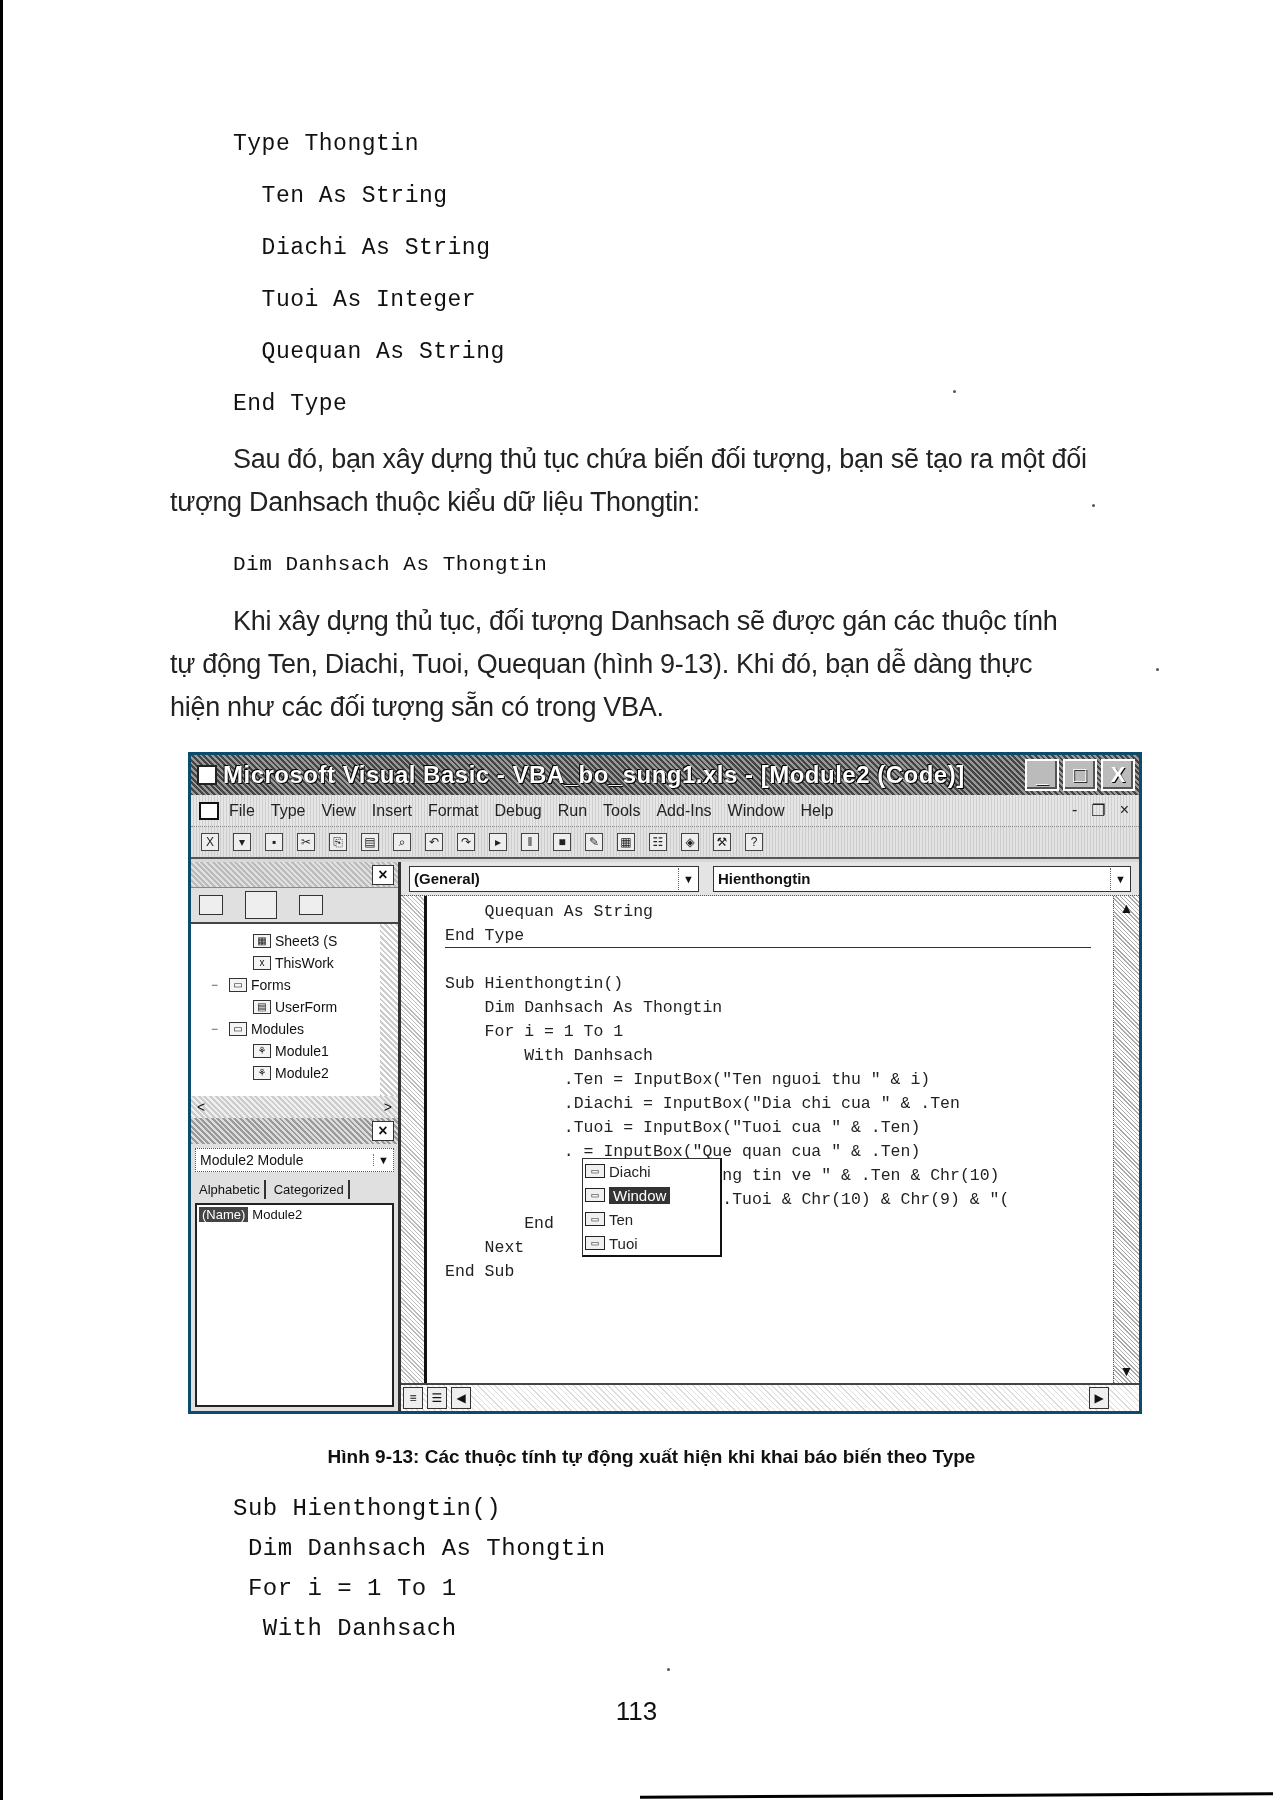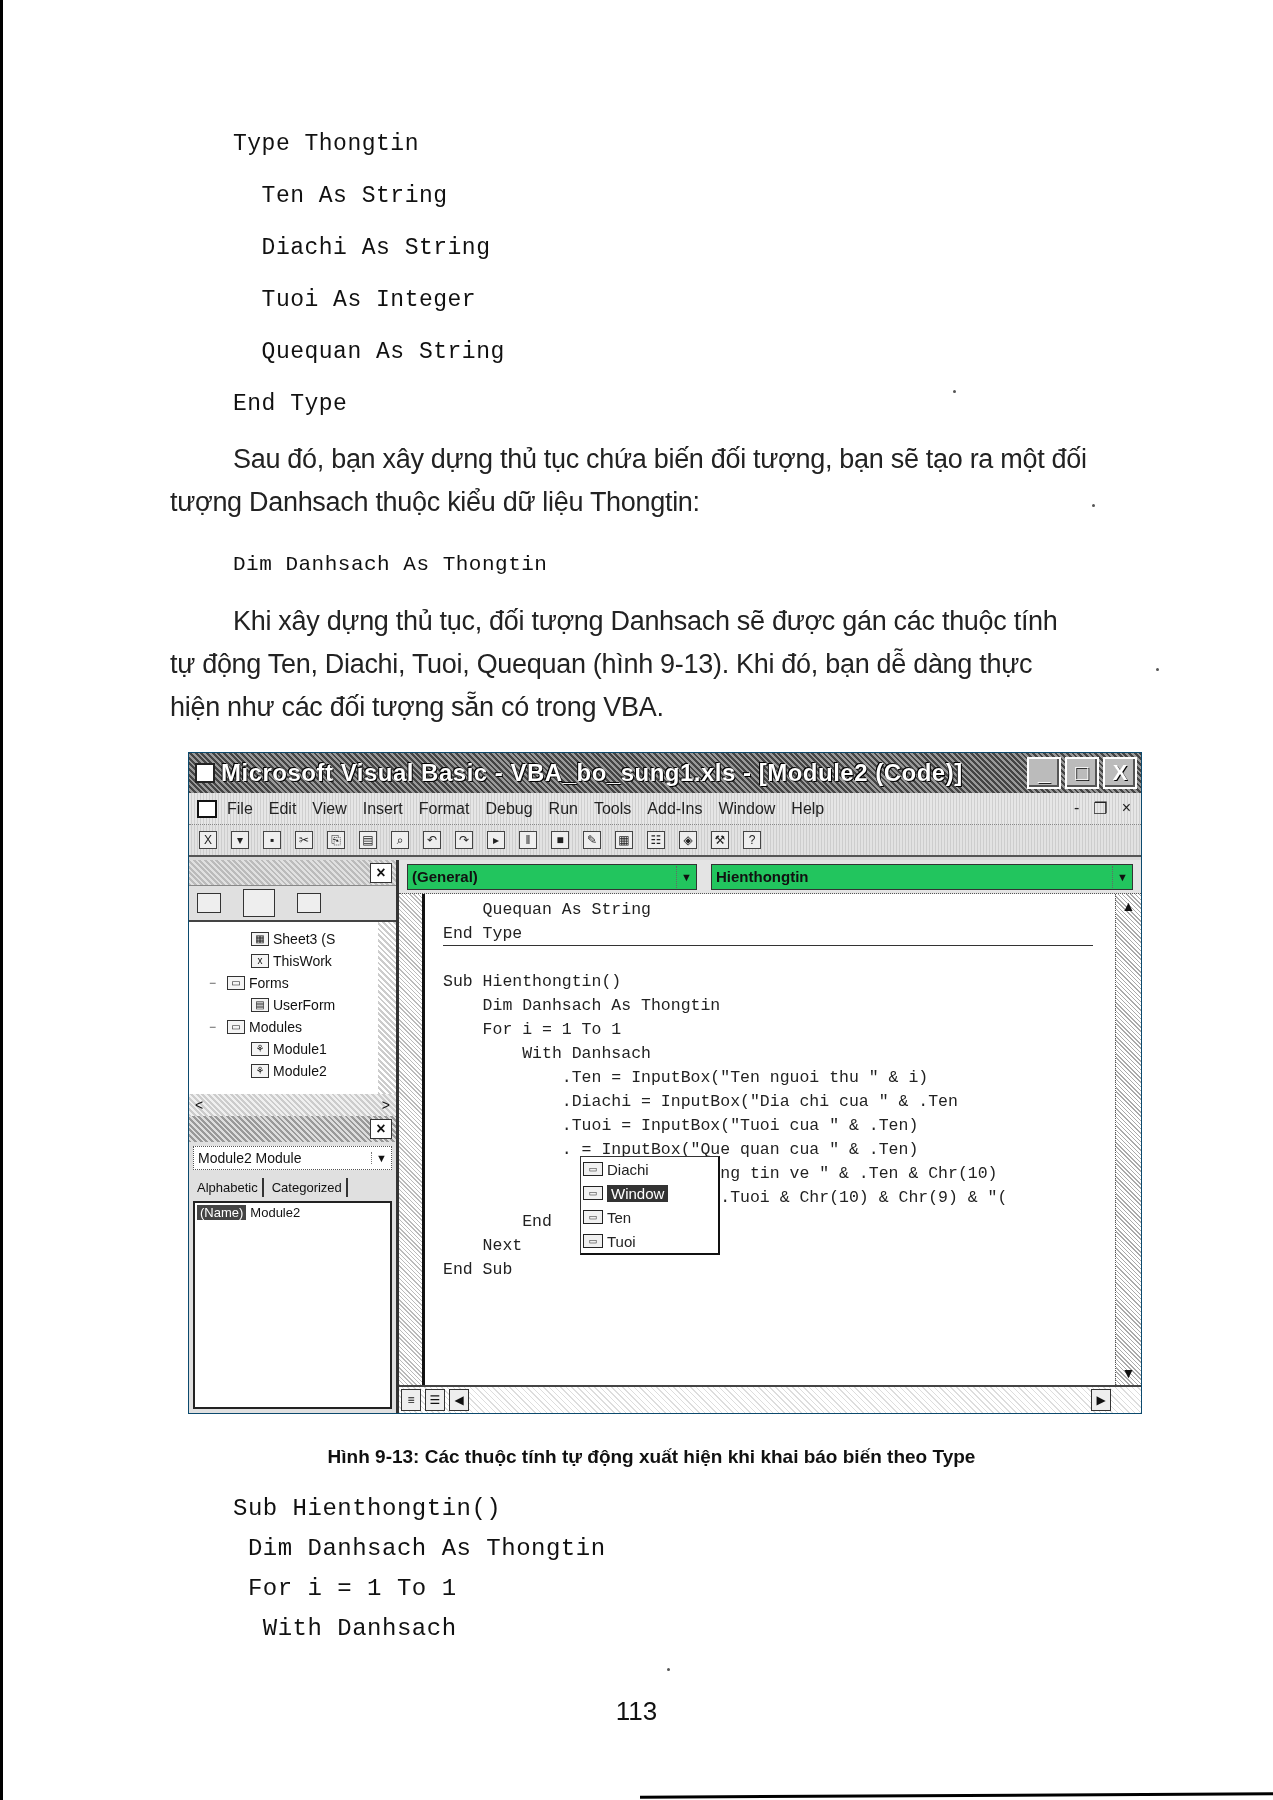--- a/index.html
+++ b/index.html
@@ -7,21 +7,21 @@
     body { position: relative; font-family: "Liberation Sans", sans-serif; color: #111; }
 
     .left-edge { position: absolute; left: 0; top: 0; width: 3px; height: 1800px; background: #000; }
     .bottom-edge { position: absolute; left: 640px; top: 1794px; width: 633px; height: 3px; background: #000; transform: rotate(-0.3deg); }
 
     .code { position: absolute; font-family: "Liberation Mono", "DejaVu Sans Mono", monospace; font-size: 23px; color: #111; white-space: pre; letter-spacing: 0.5px; }
     .para { position: absolute; left: 170px; width: 1000px; font-size: 27px; line-height: 43px; color: #222; letter-spacing: -0.3px; }
     .para .indent { display: inline-block; width: 63px; }
 
     
-    .vba { position: absolute; left: 188px; top: 752px; width: 954px; height: 662px; border: 1px solid #0c4a6e; background: #d8d8d8; overflow: hidden; }
+    .vba { position: absolute; left: 188px; top: 752px; width: 954px; height: 662px; border: 3px solid #0c4a6e; background: #d8d8d8; overflow: hidden; }
     .vba-title { height: 40px; background: repeating-linear-gradient(45deg, #444 0 2px, #999 2px 4px); display: flex; align-items: center; padding-left: 6px; }
     .vba-title .t-icon { width: 20px; height: 20px; background: #fff; border: 2px solid #222; margin-right: 6px; }
     .vba-title .t-text { color: #fff; font-weight: bold; font-size: 24px; text-shadow: 1px 1px 0 #000, -1px -1px 0 #000; letter-spacing: 0.5px; flex: 1; white-space: nowrap; }
     .win-btns { display: flex; gap: 4px; margin-right: 4px; }
     .win-btn { width: 34px; height: 32px; background: #bbb; border: 2px solid #fff; box-shadow: inset -2px -2px 0 #555; display: flex; align-items: center; justify-content: center; font-weight: bold; font-size: 22px; color: #fff; text-shadow: 1px 1px 0 #000; }
 
     .menubar { height: 32px; background: repeating-linear-gradient(90deg, #e6e6e6 0 2px, #cfcfcf 2px 3px); display: flex; align-items: center; padding-left: 8px; font-size: 16px; color: #222; border-bottom: 1px dotted #888; }
     .menubar .m-icon { width: 20px; height: 18px; border: 2px solid #111; margin-right: 10px; background: #fff; }
     .menubar .m-item { margin-right: 16px; }
     .menubar .m-right { margin-left: auto; display: flex; gap: 14px; margin-right: 10px; font-size: 16px; }
@@ -46,21 +46,21 @@
     .props-select { margin: 4px 4px; height: 24px; background: #fff; border: 1px dotted #555; font-size: 14px; display: flex; align-items: center; padding-left: 4px; justify-content: space-between; gap: 28px; }
     .props-select .sel-arrow { width: 20px; text-align: center; font-size: 11px; border-left: 1px dotted #777; }
     .props-tabs { display: flex; font-size: 13px; padding: 4px 4px 0 4px; gap: 4px; }
     .props-tab { padding: 2px 4px; border-right: 2px solid #333; }
     .props-grid { margin: 4px; flex: 1; background: #fff; border: 2px solid #222; font-size: 13px; padding: 2px; text-align: right; }
     .props-grid .pg-row { display: flex; gap: 4px; }
     .props-grid .pg-key { background: #444; color: #fff; padding: 0 3px; }
 
     .code-area { flex: 1; display: flex; flex-direction: column; background: #fff; }
     .code-dropdowns { height: 34px; display: flex; gap: 14px; align-items: center; padding: 0 8px; background: #e4e4e4; border-bottom: 1px dotted #555; }
-    .dd { height: 26px; border: 1px solid #333; background: #22c55e; display: flex; align-items: center; justify-content: space-between; font-size: 15px; font-weight: bold; padding-left: 4px; }
+    .dd { height: 26px; border: 1px solid #333; background: #ffffff; display: flex; align-items: center; justify-content: space-between; font-size: 15px; font-weight: bold; padding-left: 4px; }
     .dd .dd-arrow { width: 20px; height: 22px; border-left: 1px dotted #666; text-align: center; font-size: 11px; line-height: 22px; }
     .code-body { flex: 1; display: flex; position: relative; }
     .gutter { width: 26px; background: repeating-linear-gradient(45deg, #bbb 0 1px, #fff 1px 3px); border-right: 3px solid #111; }
     .code-text { flex: 1; position: relative; font-family: "Liberation Mono", "DejaVu Sans Mono", monospace; font-size: 16.5px; color: #222; padding-left: 18px; padding-top: 4px; }
     .code-line { height: 24px; line-height: 24px; white-space: pre; }
     .code-sep { border-bottom: 1px solid #333; margin-right: 22px; }
     .vscroll { width: 26px; background: repeating-linear-gradient(45deg, #aaa 0 1px, #fff 1px 3px); border-left: 1px dotted #555; display: flex; flex-direction: column; justify-content: space-between; align-items: center; padding: 4px 0; font-size: 14px; }
     .code-bottom { height: 28px; display: flex; align-items: center; gap: 4px; border-top: 2px solid #444; padding-left: 2px; background: repeating-linear-gradient(45deg, #ddd 0 1px, #fff 1px 4px); }
     .cb-btn { width: 20px; height: 22px; border: 1px solid #333; background: #eee; font-size: 12px; text-align: center; line-height: 20px; }
     .cb-right { margin-left: auto; margin-right: 30px; }
@@ -107,21 +107,21 @@
     <div class="win-btns">
       <div class="win-btn">_</div>
       <div class="win-btn">□</div>
       <div class="win-btn">X</div>
     </div>
   </div>
 
   <div class="menubar">
     <div class="m-icon"></div>
     <span class="m-item">File</span>
-    <span class="m-item">Edit</span>
+    <span class="m-item">Type</span>
     <span class="m-item">View</span>
     <span class="m-item">Insert</span>
     <span class="m-item">Format</span>
     <span class="m-item">Debug</span>
     <span class="m-item">Run</span>
     <span class="m-item">Tools</span>
     <span class="m-item">Add-Ins</span>
     <span class="m-item">Window</span>
     <span class="m-item">Help</span>
     <div class="m-right">

